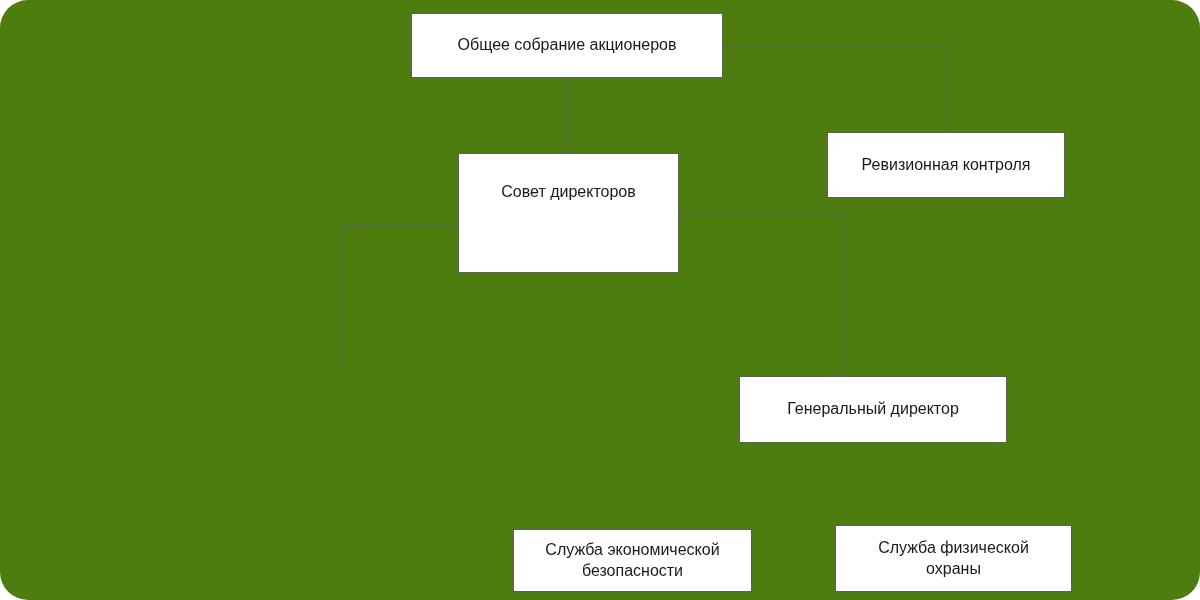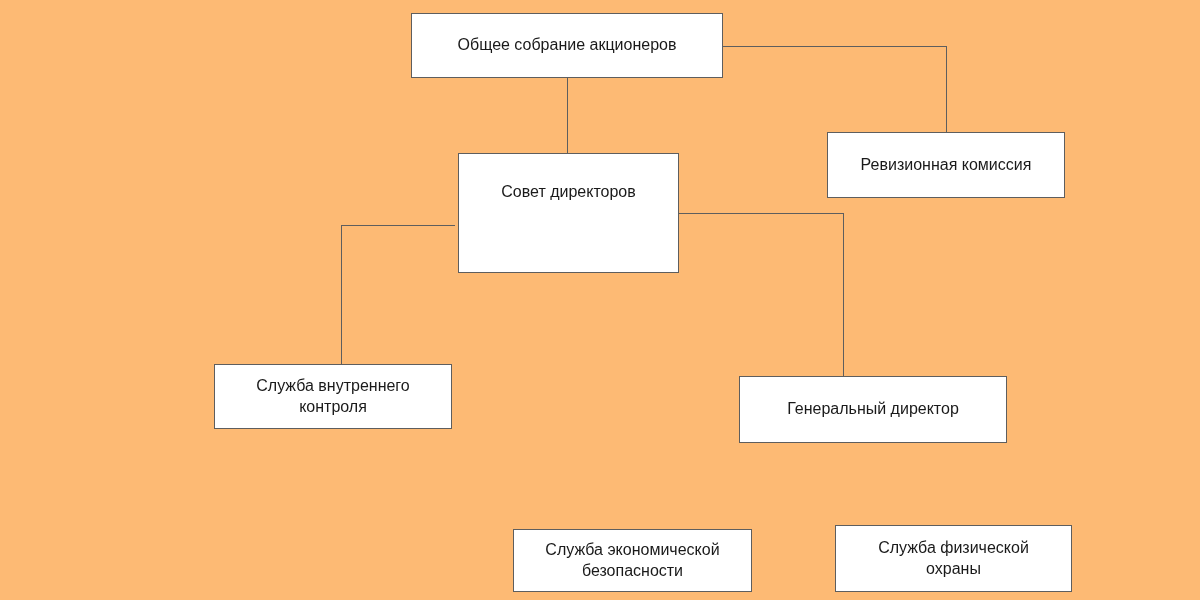--- a/index.html
+++ b/index.html
@@ -5,22 +5,23 @@
   html, body {
     margin: 0;
     padding: 0;
     background: #ffffff;
     font-family: "Liberation Sans", sans-serif;
   }
   .canvas {
     position: relative;
     width: 1200px;
     height: 600px;
-    background: #fdba74;
+    background: #4d7c0f;
     overflow: hidden;
+    border-radius: 28px;
   }
   .node {
     position: absolute;
     box-sizing: border-box;
     background: #ffffff;
     border: 1px solid #5e5e5e;
     display: flex;
     align-items: center;
     justify-content: center;
     text-align: center;
@@ -45,24 +46,22 @@
     position: absolute;
     background: #5e5e5e;
     z-index: 0;
   }
 </style>
 </head>
 <body>
 
 <div class="canvas">
     <div class="node node-general-meeting" style="left: 411px; top: 13px; width: 312px; height: 65px;"><span>Общее собрание акционеров</span></div>
-    <div class="node node-revision-commission" style="left: 827px; top: 132px; width: 238px; height: 66px;"><span>Ревизионная комиссия</span></div>
+    <div class="node node-revision-commission" style="left: 827px; top: 132px; width: 238px; height: 66px;"><span>Ревизионная контроля</span></div>
     <div class="node node-board-of-directors" style="left: 458px; top: 153px; width: 221px; height: 120px;"><span>Совет директоров</span></div>
-    <div class="node node-internal-control-service" style="left: 214px; top: 364px; width: 238px; height: 65px;"><span>Служба внутреннего
-контроля</span></div>
     <div class="node node-economic-security-service" style="left: 513px; top: 529px; width: 239px; height: 63px;"><span>Служба экономической
 безопасности</span></div>
     <div class="node node-general-director" style="left: 739px; top: 376px; width: 268px; height: 67px;"><span>Генеральный директор</span></div>
     <div class="node node-physical-security-service" style="left: 835px; top: 525px; width: 237px; height: 67px;"><span>Служба физической
 охраны</span></div>
     <div class="edge" style="left: 567px; top: 78px; width: 1px; height: 75px; background: rgb(94, 94, 94);"></div>
     <div class="edge" style="left: 723px; top: 46px; width: 223px; height: 1px; background: rgb(94, 94, 94);"></div>
     <div class="edge" style="left: 946px; top: 46px; width: 1px; height: 86px; background: rgb(94, 94, 94);"></div>
     <div class="edge" style="left: 679px; top: 213px; width: 164px; height: 1px; background: rgb(94, 94, 94);"></div>
     <div class="edge" style="left: 843px; top: 213px; width: 1px; height: 163px; background: rgb(94, 94, 94);"></div>

